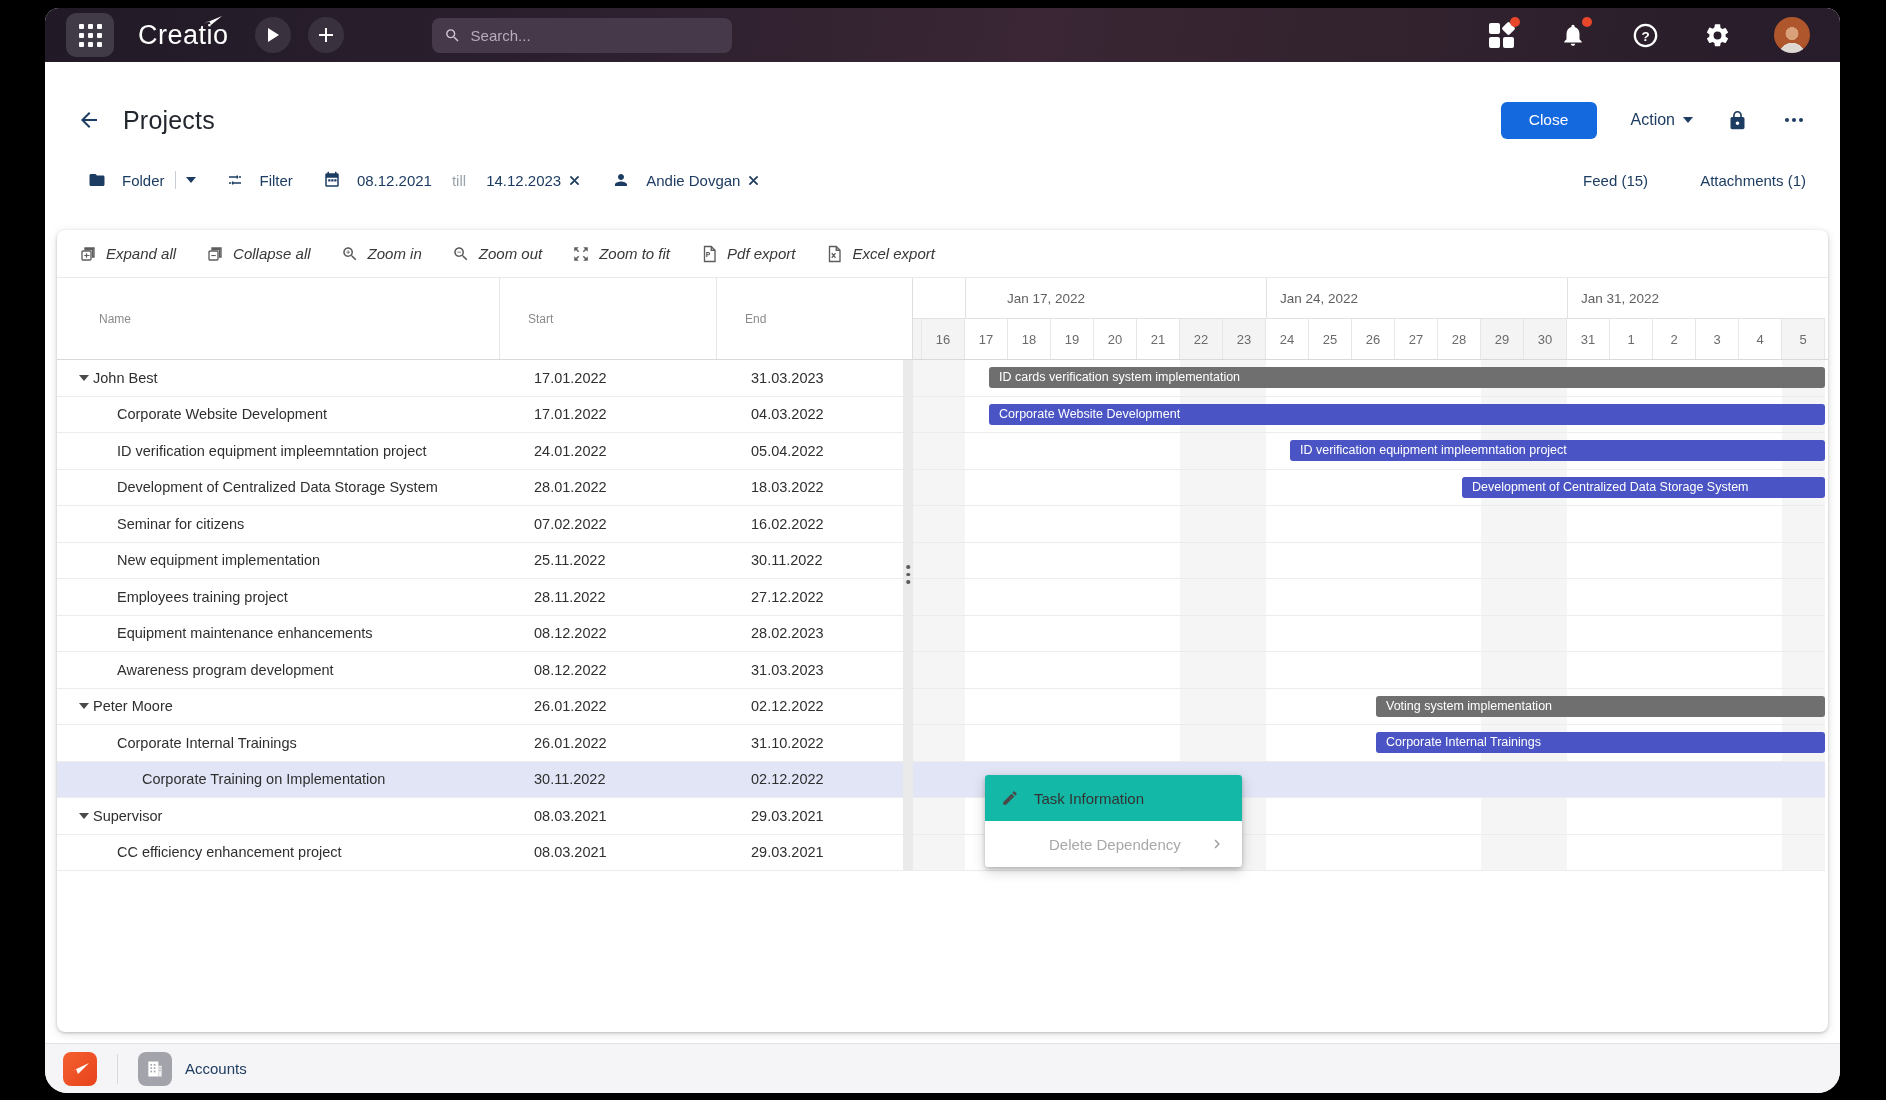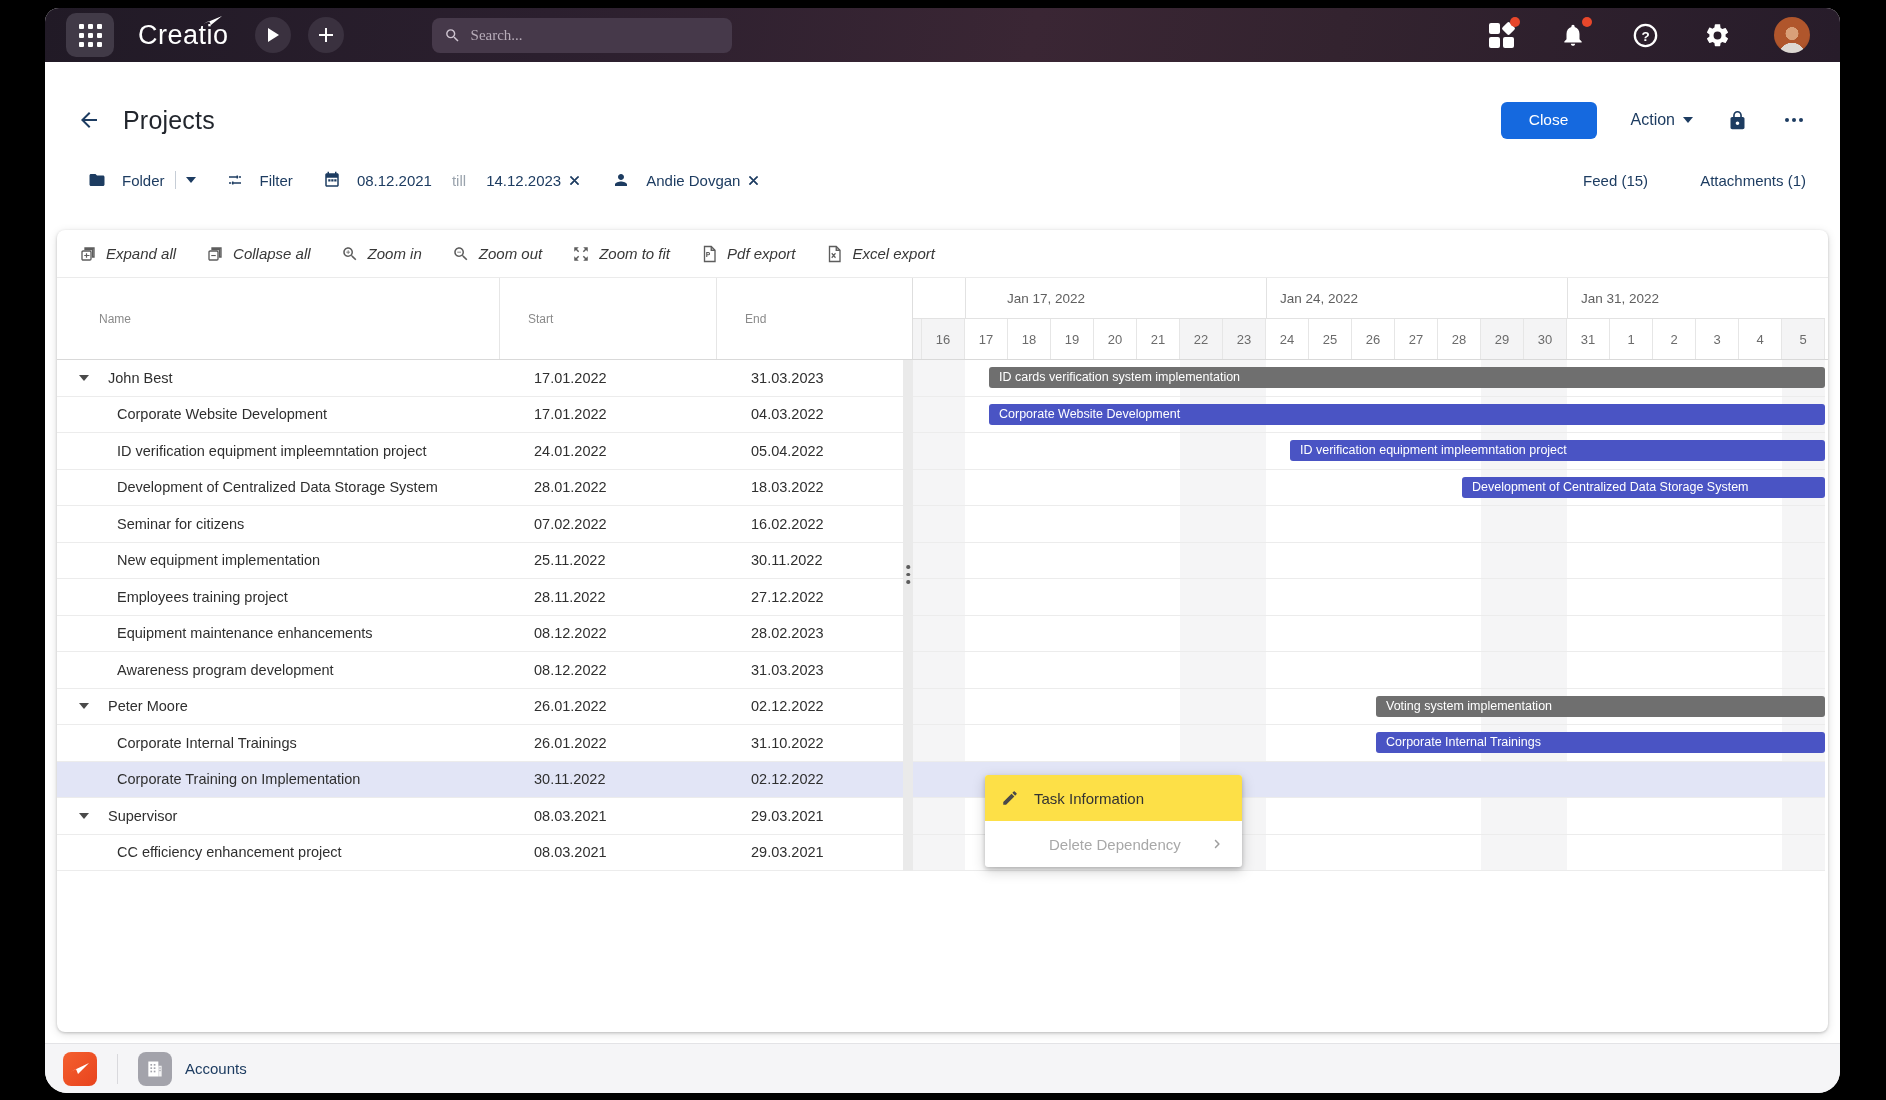--- a/index.html
+++ b/index.html
@@ -19,21 +19,21 @@
   .dots9 i { background:#fff; border-radius:1px; }
   .logo { color:#fff; font-size:27px; font-weight:500; letter-spacing:.5px; margin-left:24px; position:relative; }
   .logo svg { position:absolute; right:6px; top:-4px; }
   .round-btn { width:36px; height:36px; border-radius:50%; background:#3a313f;
     display:flex; align-items:center; justify-content:center; color:#fff; cursor:pointer; }
   .round-btn.play { margin-left:26px; }
   .round-btn.plus { margin-left:17px; font-size:20px; font-weight:400; }
   .searchbox { margin-left:88px; width:300px; height:35px; border-radius:8px; background:#46394a;
     display:flex; align-items:center; padding:0 12px; color:#b7acb9; }
   .searchbox input { background:transparent; border:none; outline:none; color:#bef264;
-    font-size:15px; margin-left:10px; width:230px; font-family:Liberation Serif, serif; }
+    font-size:15px; margin-left:10px; width:230px; font-family:Liberation Sans, sans-serif; }
   .searchbox input::placeholder { color:#b7acb9; }
   .topbar-right { margin-left:auto; display:flex; align-items:center; gap:42px; margin-right:30px; }
   .tb-ico { position:relative; width:30px; height:30px; display:flex; align-items:center;
     justify-content:center; color:#fff; cursor:pointer; }
   .red-dot { position:absolute; top:-3px; right:-4px; width:10px; height:10px; border-radius:50%;
     background:#e8472b; }
   .apps4 { display:grid; grid-template-columns:11px 11px; grid-template-rows:11px 11px; gap:3px; }
   .apps4 i { background:#fff; border-radius:2px; }
   .apps4 i:nth-child(2) { transform:rotate(45deg) scale(.92); }
   .avatar { width:36px; height:36px; border-radius:50%;
@@ -94,21 +94,21 @@
   .day-cell { width:43px; font-size:13px; color:#6b6b6b; display:flex; align-items:center;
     justify-content:center; border-right:1px solid #e6e6e6; }
   .day-cell.weekend { background:#f4f4f5; }
 
   .grid-body { display:flex; height:511px; }
   .table-body { width:846px; }
   .t-row { height:36.5px; border-bottom:1px solid #ececec; display:flex; align-items:center;
     font-size:14.5px; color:#2f2f2f; cursor:default; }
   .t-row .c-name { width:443px; position:relative; padding-left:60px; white-space:nowrap;
     overflow:hidden; text-overflow:ellipsis; }
-  .t-row.group .c-name { padding-left:51px; }
+  .t-row.group .c-name { padding-left:36px; }
   .t-row .c-start { width:217px; padding-left:34px; }
   .t-row .c-end { flex:1; padding-left:34px; }
   .t-row.selected { background:#e2e5f6; }
   .tree-caret { position:absolute; left:22px; top:50%; margin-top:-3px; width:0; height:0;
     border-left:5px solid transparent; border-right:5px solid transparent; border-top:6px solid #4a4a4a;
     cursor:pointer; }
   .body-splitter { width:10px; background:#eaeaea; position:relative; cursor:col-resize; }
   .split-dots { position:absolute; left:50%; top:205px; transform:translateX(-50%);
     display:flex; flex-direction:column; gap:4px; }
   .split-dots i { width:3.5px; height:3.5px; border-radius:50%; background:#5d5d5d; }
@@ -122,21 +122,21 @@
   .bar { position:absolute; top:7px; height:21px; border-radius:3px; color:#fff; font-size:12.5px;
     line-height:21px; padding:0 10px; white-space:nowrap; overflow:hidden; cursor:pointer; }
   .bar.task { background:#4a54c4; }
   .bar.summary { background:#6f6f6f; }
 
   
   .ctx-menu { position:absolute; left:940px; top:713px; width:257px; background:#fff; border-radius:3px;
     box-shadow:0 2px 4px rgba(0,0,0,.2), 0 4px 14px rgba(0,0,0,.18); z-index:50; overflow:hidden; }
   .ctx-item { height:46px; display:flex; align-items:center; padding:0 16px; font-size:15px;
     color:#333; cursor:pointer; }
-  .ctx-item.highlighted { background:#fde047; }
+  .ctx-item.highlighted { background:#14b8a6; }
   .ctx-item.disabled { color:#a8a8a8; cursor:default; }
   .ctx-item .mi { display:flex; margin-right:15px; color:#4a4a4a; }
   .ctx-item .chev { margin-left:auto; display:flex; color:#9e9e9e; }
 
   
   .footer { position:absolute; bottom:0; left:0; right:0; height:50px; background:#f5f5f7;
     border-top:1px solid #e3e3e6; display:flex; align-items:center; }
   .brand-sq { width:34px; height:34px; border-radius:8px; margin-left:18px;
     background:linear-gradient(135deg,#f4602f,#e8431d); display:flex; align-items:center;
     justify-content:center; cursor:pointer; }
@@ -507,21 +507,21 @@
               <div class="c-name"><div class="tree-caret"></div><div style="display: inline;">Peter Moore</div></div>
               <div class="c-start">26.01.2022</div>
               <div class="c-end">02.12.2022</div>
             </div>
             <div class="t-row ">
               <div class="c-name"><div style="display: inline;">Corporate Internal Trainings</div></div>
               <div class="c-start">26.01.2022</div>
               <div class="c-end">31.10.2022</div>
             </div>
             <div class="t-row  selected">
-              <div class="c-name"><div style="display: inline;">Corporate Training on Implementation</div></div>
+              <div class="c-name"><div style="display: inline; margin-left: 25px;">Corporate Training on Implementation</div></div>
               <div class="c-start">30.11.2022</div>
               <div class="c-end">02.12.2022</div>
             </div>
             <div class="t-row group">
               <div class="c-name"><div class="tree-caret"></div><div style="display: inline;">Supervisor</div></div>
               <div class="c-start">08.03.2021</div>
               <div class="c-end">29.03.2021</div>
             </div>
             <div class="t-row ">
               <div class="c-name"><div style="display: inline;">CC efficiency enhancement project</div></div>

